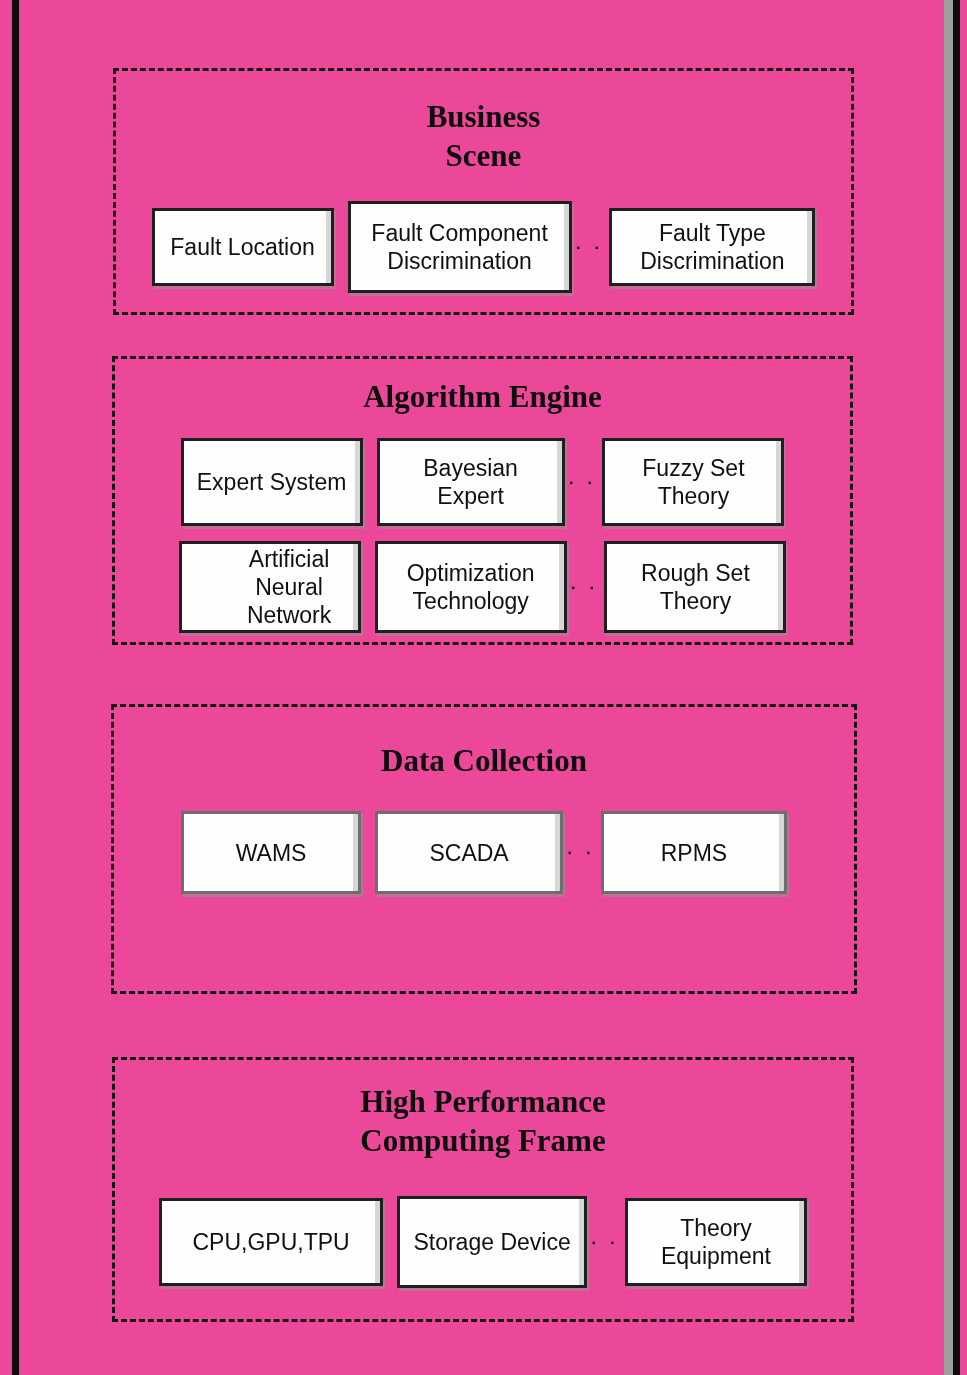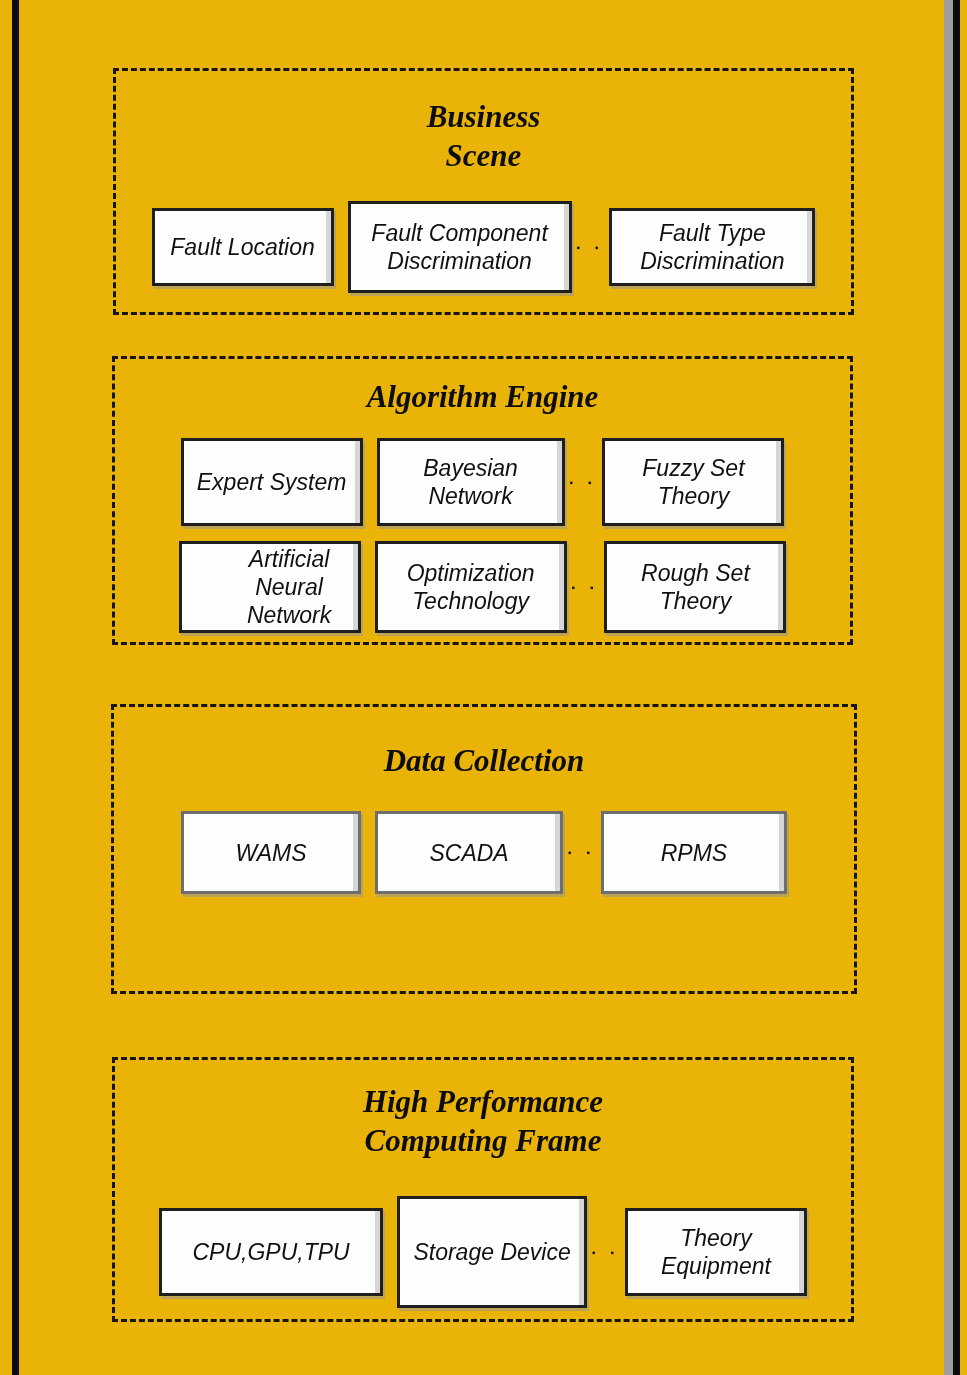--- a/index.html
+++ b/index.html
@@ -4,24 +4,23 @@
 <style>
   html, body {
     margin: 0;
     padding: 0;
     background: #ffffff;
   }
   #page {
     position: relative;
     width: 967px;
     height: 1375px;
-    background: #eab308;
+    background: #ec4899;
     overflow: hidden;
     font-family: "Liberation Sans", sans-serif;
-    font-style: italic;
   }
 
   
   .frame-left {
     position: absolute; left: 12px; top: 0;
     width: 7px; height: 1375px;
     background: #0c0c0c;
   }
   .frame-right-gray {
     position: absolute; left: 944px; top: 0;
@@ -118,21 +117,21 @@
       <div class="box" style="width:206px; height:78px;">Fault Type Discrimination</div>
     </div>
   </div>
 
   <div class="section s2">
     <div class="section-title">
       <span>Algorithm Engine</span>
     </div>
     <div class="box-row row1">
       <div class="box" style="width:182px; height:88px;">Expert System</div>
-      <div class="box" style="width:188px; height:88px;">Bayesian Network</div>
+      <div class="box" style="width:188px; height:88px;">Bayesian Expert</div>
       <span class="dots">▪ ▪</span>
       <div class="box" style="width:182px; height:88px;">Fuzzy Set Theory</div>
     </div>
     <div class="box-row row2">
       <div class="box" style="width:182px; height:92px;padding-left:47px;">Artificial Neural Network</div>
       <div class="box" style="width:192px; height:92px;">Optimization Technology</div>
       <span class="dots">▪ ▪</span>
       <div class="box" style="width:182px; height:92px;">Rough Set Theory</div>
     </div>
   </div>
@@ -149,19 +148,19 @@
     </div>
   </div>
 
   <div class="section s4">
     <div class="section-title">
       <span>High Performance</span>
       <span>Computing Frame</span>
     </div>
     <div class="box-row">
       <div class="box" style="width:224px; height:88px;">CPU,GPU,TPU</div>
-      <div class="box" style="width:190px; height:112px;text-align:center;">Storage Device</div>
+      <div class="box" style="width:190px; height:92px;text-align:center;">Storage Device</div>
       <span class="dots">▪ ▪</span>
       <div class="box" style="width:182px; height:88px;">Theory Equipment</div>
     </div>
   </div>
 
 </div>
 
 </body></html>

